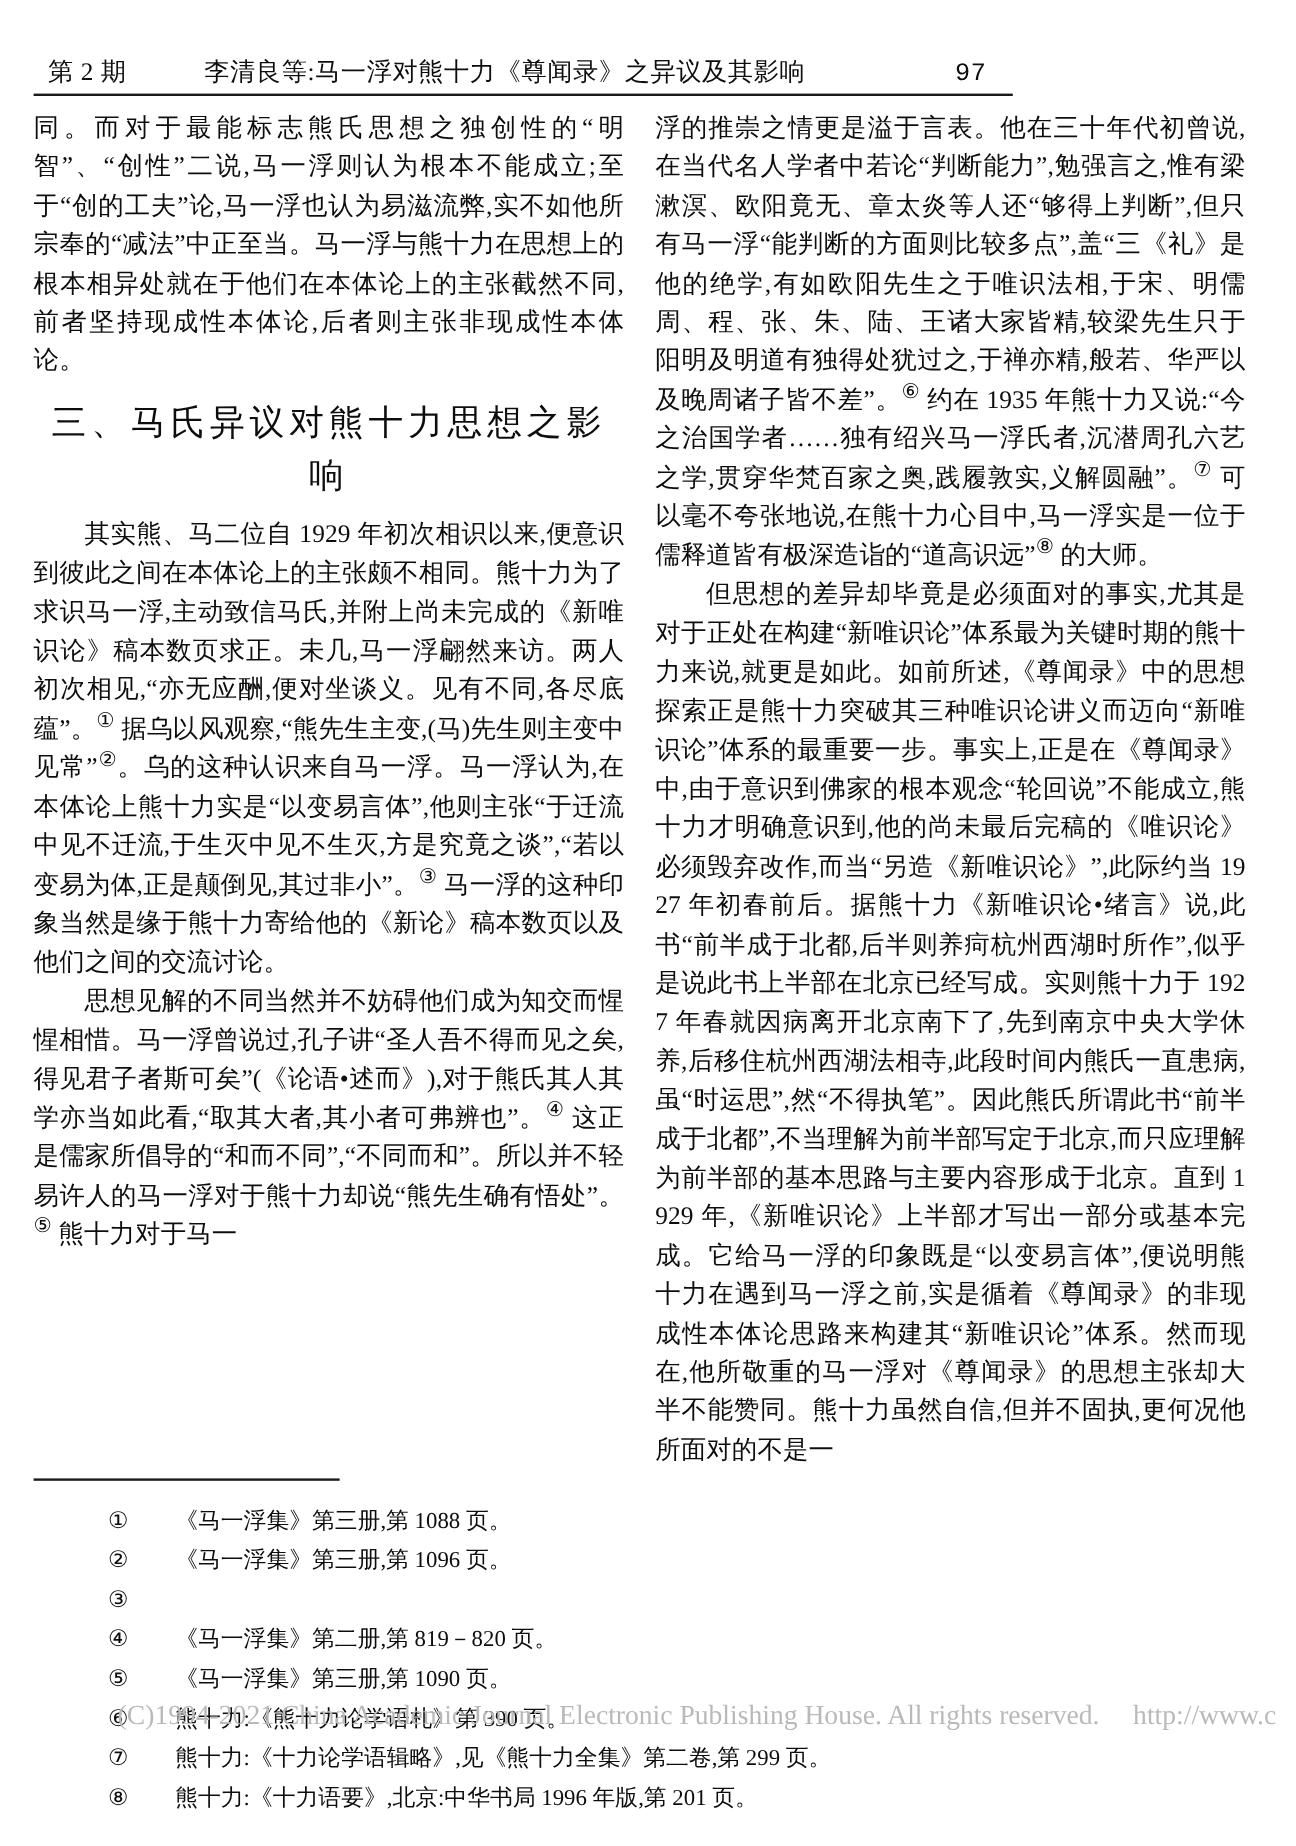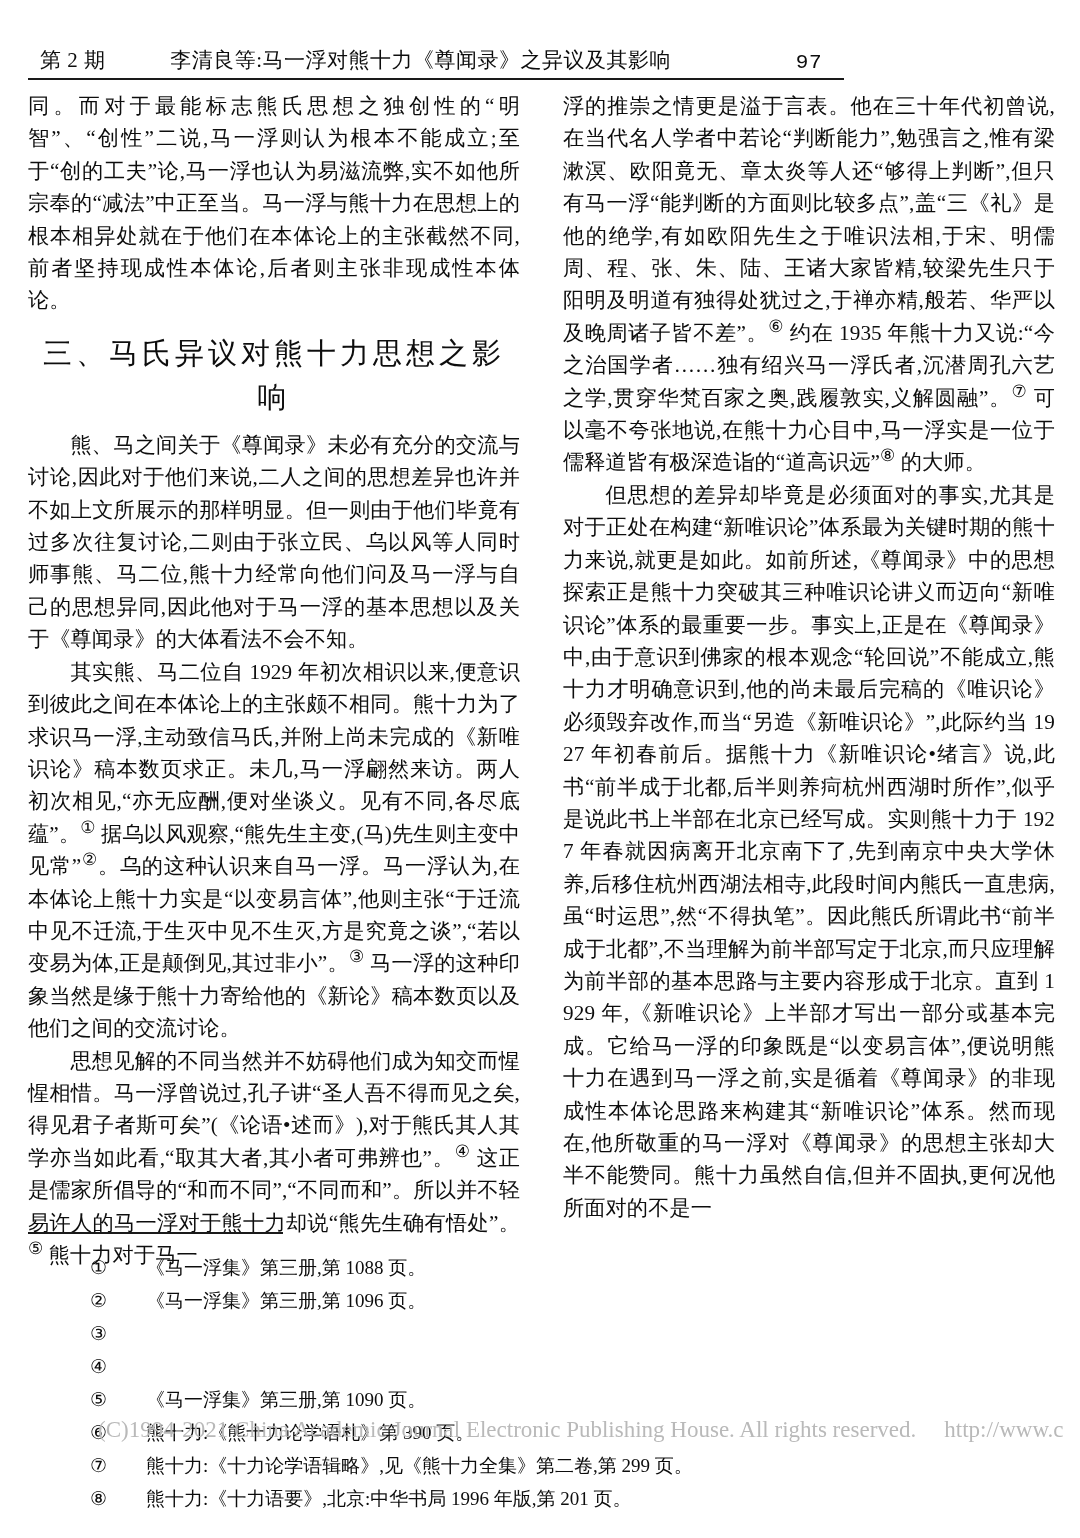--- a/index.html
+++ b/index.html
@@ -60,21 +60,21 @@
     background: #1a1a1a;
   }
 
   
   .columns {
     position: absolute;
     left: 28px;
     right: 28px;
     top: 90px;
     display: flex;
-    gap: 43px;
+    gap: 26px;
   }
   .col {
     width: 492px;
     flex: 0 0 492px;
   }
 
   p.para {
     margin: 0;
     font-size: 21.2px;
     line-height: 32.4px;
@@ -172,21 +172,20 @@
   <div class="header-rule"></div>
 
   <div class="columns">
 
     <div class="col">
 
       <p class="para cont">同。而对于最能标志熊氏思想之独创性的“明智”、“创性”二说,马一浮则认为根本不能成立;至于“创的工夫”论,马一浮也认为易滋流弊,实不如他所宗奉的“减法”中正至当。马一浮与熊十力在思想上的根本相异处就在于他们在本体论上的主张截然不同,前者坚持现成性本体论,后者则主张非现成性本体论。</p>
 
       <h2 class="section">三、马氏异议对熊十力思想之影响</h2>
 
-      <p class="para">熊、马之间关于《尊闻录》未必有充分的交流与讨论,因此对于他们来说,二人之间的思想差异也许并不如上文所展示的那样明显。但一则由于他们毕竟有过多次往复讨论,二则由于张立民、乌以风等人同时师事熊、马二位,熊十力经常向他们问及马一浮与自己的思想异同,因此他对于马一浮的基本思想以及关于《尊闻录》的大体看法不会不知。</p>
 
       <p class="para"><span>其实熊、马二位自 1929 年初次相识以来,便意识到彼此之间在本体论上的主张颇不相同。熊十力为了求识马一浮,主动致信马氏,并附上尚未完成的《新唯识论》稿本数页求正。未几,马一浮翩然来访。两人初次相见,“亦无应酬,便对坐谈义。见有不同,各尽底蕴”。</span><span class="fnref">①</span><span> 据乌以风观察,“熊先生主变,(马)先生则主变中见常”</span><span class="fnref">②</span><span>。乌的这种认识来自马一浮。马一浮认为,在本体论上熊十力实是“以变易言体”,他则主张“于迁流中见不迁流,于生灭中见不生灭,方是究竟之谈”,“若以变易为体,正是颠倒见,其过非小”。</span><span class="fnref">③</span><span> 马一浮的这种印象当然是缘于熊十力寄给他的《新论》稿本数页以及他们之间的交流讨论。</span></p>
 
       <p class="para"><span>思想见解的不同当然并不妨碍他们成为知交而惺惺相惜。马一浮曾说过,孔子讲“圣人吾不得而见之矣,得见君子者斯可矣”(《论语•述而》),对于熊氏其人其学亦当如此看,“取其大者,其小者可弗辨也”。</span><span class="fnref">④</span><span> 这正是儒家所倡导的“和而不同”,“不同而和”。所以并不轻易许人的马一浮对于熊十力却说“熊先生确有悟处”。</span><span class="fnref">⑤</span><span> 熊十力对于马一</span></p>
 
     </div>
 
     <div class="col">
 
       <p class="para cont"><span>浮的推崇之情更是溢于言表。他在三十年代初曾说,在当代名人学者中若论“判断能力”,勉强言之,惟有梁漱溟、欧阳竟无、章太炎等人还“够得上判断”,但只有马一浮“能判断的方面则比较多点”,盖“三《礼》是他的绝学,有如欧阳先生之于唯识法相,于宋、明儒周、程、张、朱、陆、王诸大家皆精,较梁先生只于阳明及明道有独得处犹过之,于禅亦精,般若、华严以及晚周诸子皆不差”。</span><span class="fnref">⑥</span><span> 约在 1935 年熊十力又说:“今之治国学者……独有绍兴马一浮氏者,沉潜周孔六艺之学,贯穿华梵百家之奥,践履敦实,义解圆融”。</span><span class="fnref">⑦</span><span> 可以毫不夸张地说,在熊十力心目中,马一浮实是一位于儒释道皆有极深造诣的“道高识远”</span><span class="fnref">⑧</span><span> 的大师。</span></p>
@@ -206,20 +205,21 @@
       </li>
       <li class="fn-item">
         <span class="fn-mark">②</span>
         <span class="fn-text">《马一浮集》第三册,第 1096 页。</span>
       </li>
       <li class="fn-item">
         <span class="fn-mark">③</span>
       </li>
       <li class="fn-item">
         <span class="fn-mark">④</span>
+        <span class="fn-text">《马一浮集》第二册,第 819－820 页。</span>
       </li>
       <li class="fn-item">
         <span class="fn-mark">⑤</span>
         <span class="fn-text">《马一浮集》第三册,第 1090 页。</span>
       </li>
       <li class="fn-item">
         <span class="fn-mark">⑥</span>
         <span class="fn-text">熊十力:《熊十力论学语札》第 390 页。</span>
       </li>
       <li class="fn-item">

